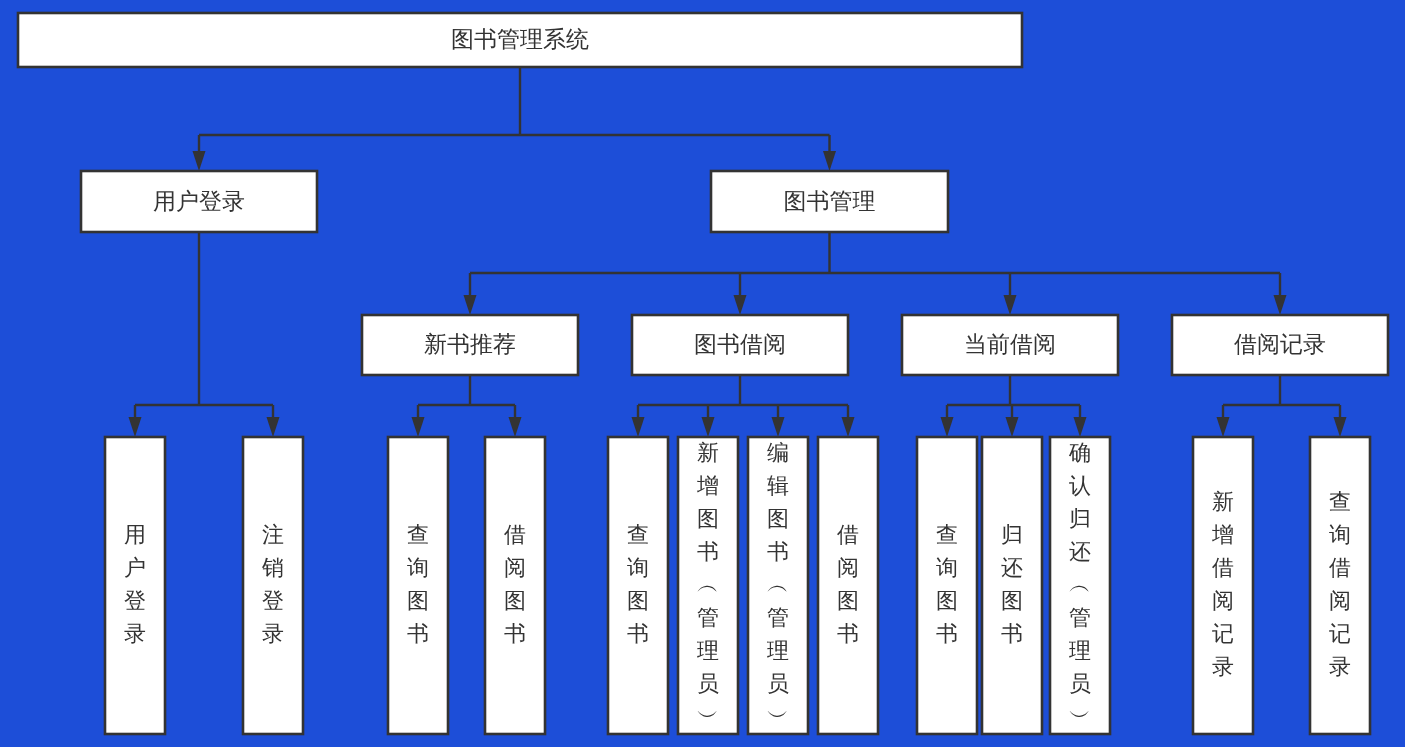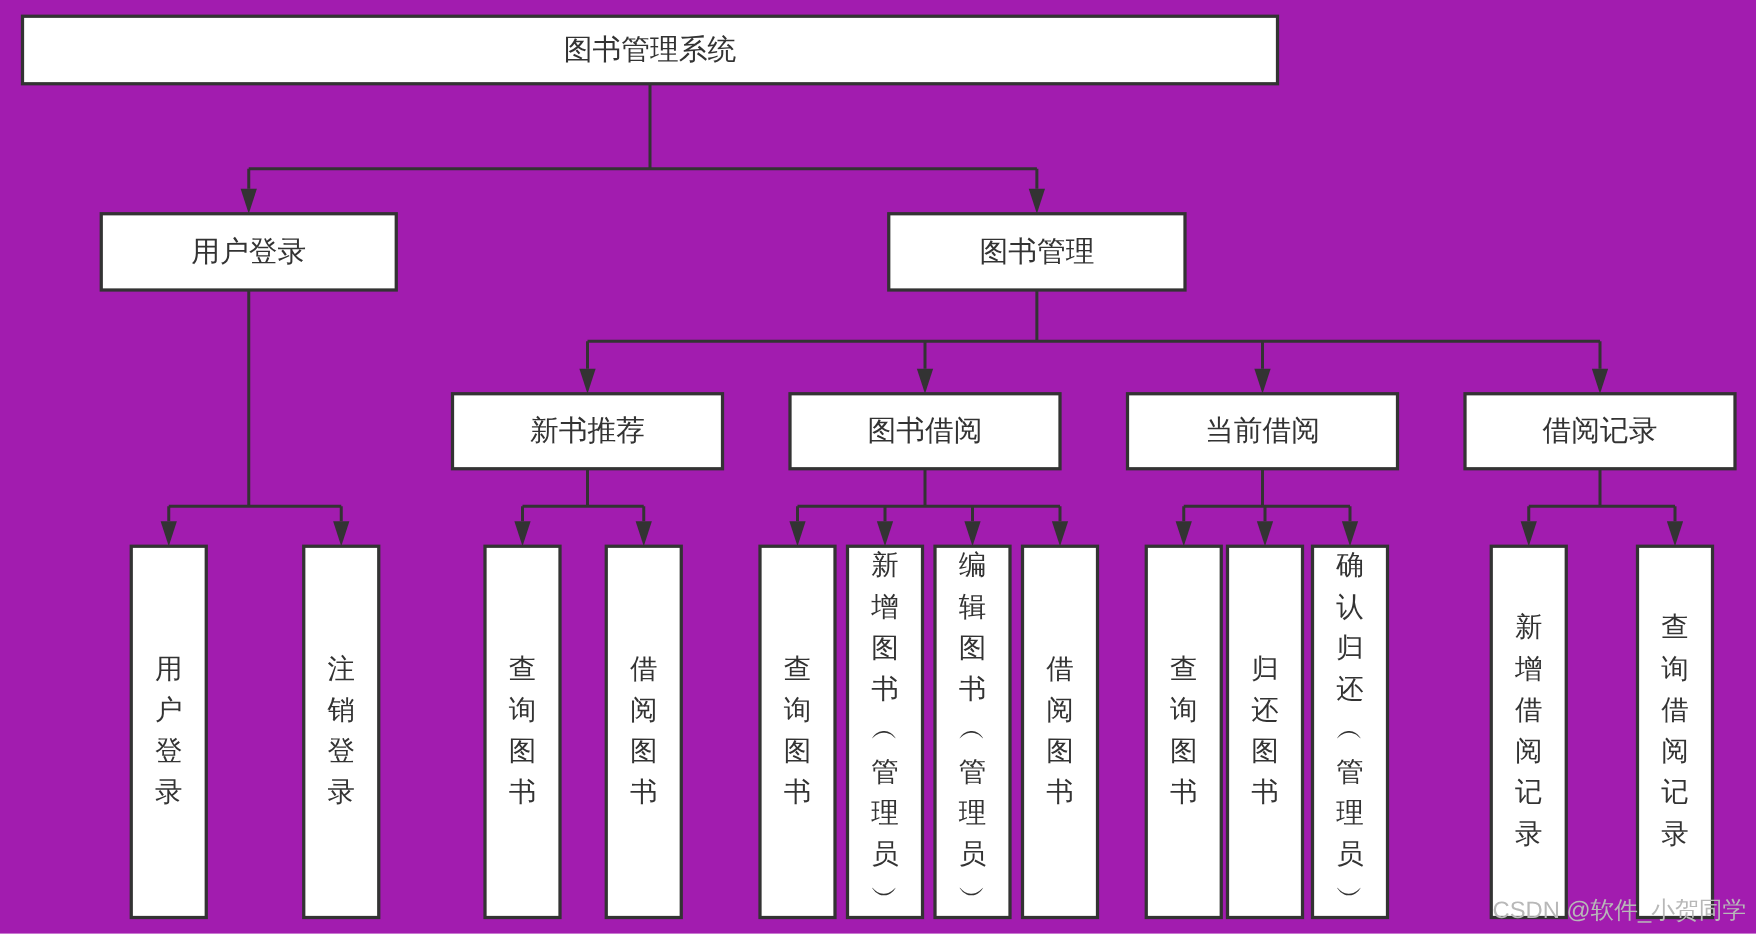--- a/index.html
+++ b/index.html
@@ -8,21 +8,21 @@
     padding: 0;
     background: #ffffff;
   }
   body {
     font-family: "Liberation Sans", "DejaVu Sans", sans-serif;
   }
   #diagram-root {
     position: relative;
     width: 1405px;
     height: 747px;
-    background: #a21caf;
+    background: #1d4ed8;
     overflow: hidden;
   }
   svg.diagram-canvas {
     position: absolute;
     left: 0;
     top: 0;
     width: 1405px;
     height: 747px;
     display: block;
   }
@@ -212,14 +212,13 @@
         <g>
           <rect x="1193" y="437" width="60" height="297" class="node-box"></rect>
           <text x="1223" y="503" class="node-label vertical"><tspan x="1223" dy="0">新</tspan><tspan x="1223" dy="33">增</tspan><tspan x="1223" dy="33">借</tspan><tspan x="1223" dy="33">阅</tspan><tspan x="1223" dy="33">记</tspan><tspan x="1223" dy="33">录</tspan></text>
         </g>
         <g>
           <rect x="1310" y="437" width="60" height="297" class="node-box"></rect>
           <text x="1340" y="503" class="node-label vertical"><tspan x="1340" dy="0">查</tspan><tspan x="1340" dy="33">询</tspan><tspan x="1340" dy="33">借</tspan><tspan x="1340" dy="33">阅</tspan><tspan x="1340" dy="33">记</tspan><tspan x="1340" dy="33">录</tspan></text>
         </g>
       </g>
   </svg>
-  <div class="watermark-text">CSDN @软件_小贺同学</div>
 </div>
 
 </body></html>

